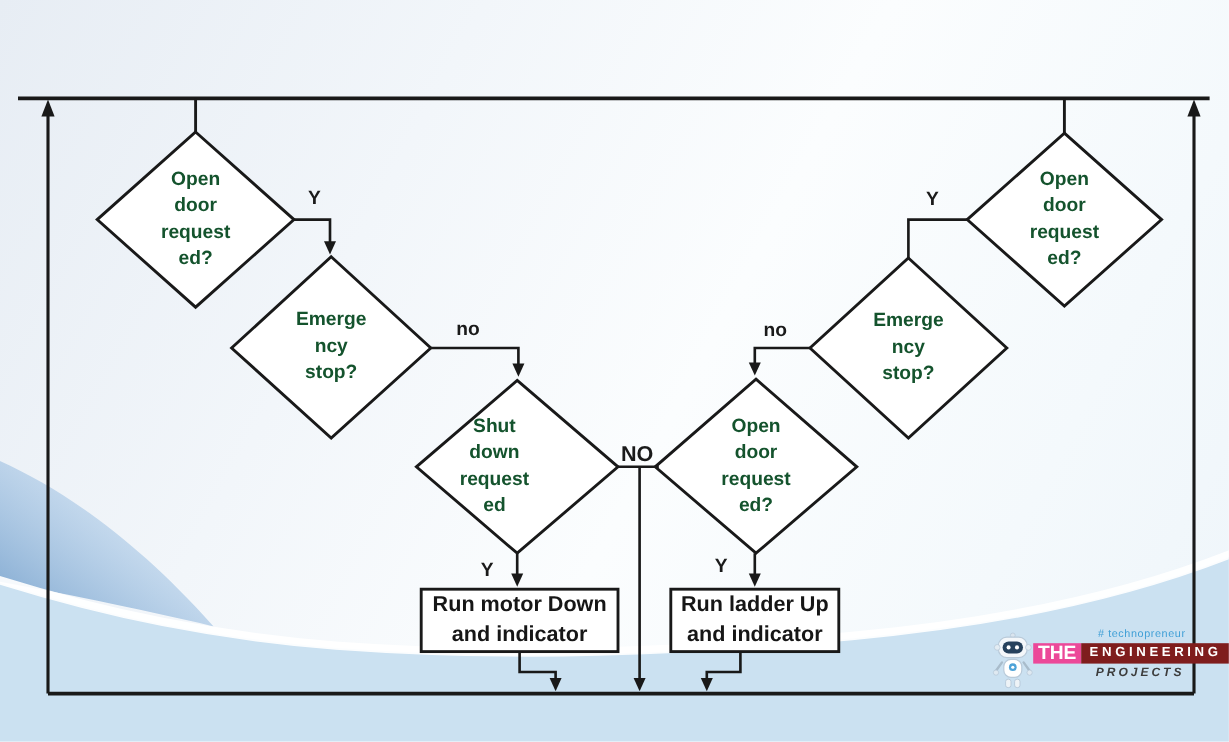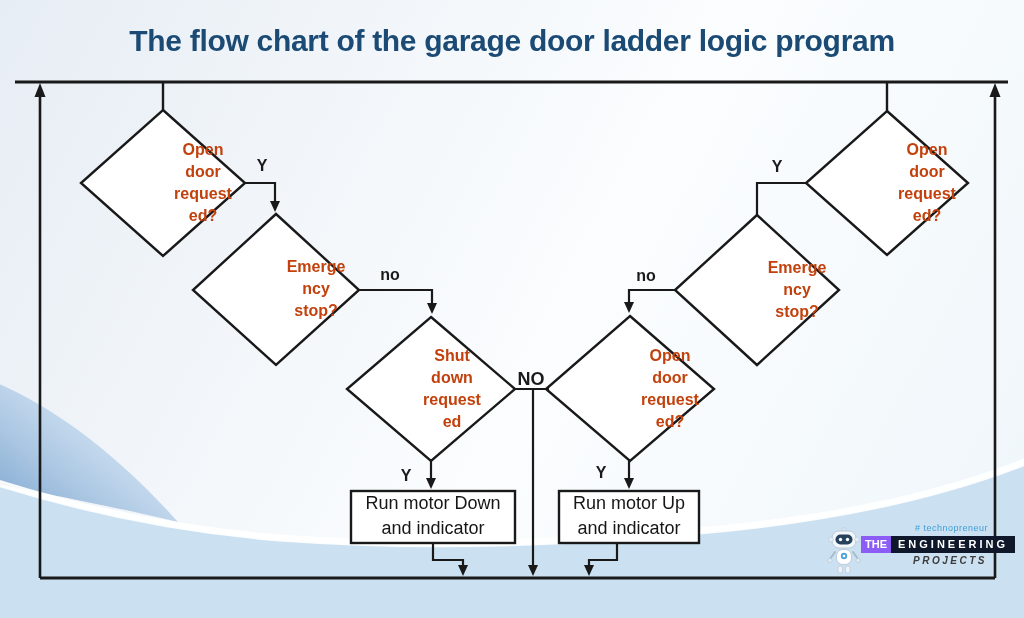--- a/index.html
+++ b/index.html
@@ -12,39 +12,39 @@
   #bg{z-index:0;}
   #chart{z-index:2;}
   #labels{z-index:3;pointer-events:none;}
   .title{
     position:absolute;left:0;top:24px;width:1024px;text-align:center;
     font-size:30px;font-weight:bold;letter-spacing:-.3px;color:#1b4a74;z-index:3;
   }
   .nlabel{
     position:absolute;transform:translate(-50%,-50%);
     text-align:center;white-space:pre-line;
-    font-weight:bold;font-size:16px;line-height:22px;color:#c2410c;margin-left:40px;
+    font-weight:bold;font-size:16px;line-height:22px;color:#14532d;
   }
   .blabel{
     position:absolute;transform:translate(-50%,-50%);
     text-align:center;white-space:pre-line;
-    font-weight:normal;font-size:18px;line-height:25px;color:#161616;
+    font-weight:bold;font-size:18px;line-height:25px;color:#161616;
   }
   .elabel{
     position:absolute;transform:translate(-50%,-50%);
     font-weight:600;font-size:16px;color:#1a1a1a;
   }
   .elabel.big{font-size:18px;font-weight:700;}
   
   .logo{position:absolute;left:826px;top:523px;width:168px;height:52px;z-index:4;text-align:center;}
   .logo .tagline{position:absolute;right:6px;top:0;font-size:9px;color:#3f9fd6;letter-spacing:.5px;}
   .logo .robot{position:absolute;left:0;top:3px;width:36px;height:50px;}
   .logo .lrow{position:absolute;left:35px;top:13px;display:flex;align-items:stretch;}
-  .logo .the{background:#8b5cf6;color:#fff;font-weight:bold;font-size:11px;line-height:17px;padding:0 4px;}
-  .logo .eng{background:#0f172a;color:#fff;font-weight:bold;font-size:11px;line-height:17px;padding:0 7px;letter-spacing:3px;margin-left:0;}
+  .logo .the{background:#ec4899;color:#fff;font-weight:bold;font-size:16px;line-height:17px;padding:0 4px;}
+  .logo .eng{background:#7f1d1d;color:#fff;font-weight:bold;font-size:11px;line-height:17px;padding:0 7px;letter-spacing:3px;margin-left:0;}
   .logo .projects{position:absolute;right:7px;top:32px;font-size:10px;font-weight:bold;color:#3c3c3c;letter-spacing:2.5px;font-style:italic;}
 </style>
 </head>
 <body>
 
 <svg id="bg" class="layer" viewBox="0 0 1024 618">
   <defs>
     <linearGradient id="gw" x1="0" y1="1" x2="1" y2="0">
       <stop offset="0" stop-color="#6f9cc9" stop-opacity="0.95"></stop>
       <stop offset="0.55" stop-color="#9dc0e2" stop-opacity="0.55"></stop>
@@ -99,21 +99,20 @@
     <polygon points="431,489 426,478 436,478"></polygon>
     <polygon points="533,576 528,565 538,565"></polygon>
     <polygon points="463,576 458,565 468,565"></polygon>
     <polygon points="589,576 584,565 594,565"></polygon>
     <polygon points="629,489 624,478 634,478"></polygon>
     <polygon points="629,313 624,302 634,302"></polygon>
   </g>
 </svg>
 
 <div id="labels" class="layer">
-  <div class="title">The flow chart of the garage door ladder logic program</div>
 
   <div class="nlabel" style="left:163px;top:183px;">Open
 door
 request
 ed?</div>
   <div class="nlabel" style="left:276px;top:289px;">Emerge
 ncy
 stop?</div>
   <div class="nlabel" style="left:412px;top:389px;">Shut
 down
@@ -125,21 +124,21 @@
 ed?</div>
   <div class="nlabel" style="left:757px;top:290px;">Emerge
 ncy
 stop?</div>
   <div class="nlabel" style="left:887px;top:183px;">Open
 door
 request
 ed?</div>
   <div class="blabel" style="left:433px;top:516px;">Run motor Down
 and indicator</div>
-  <div class="blabel" style="left:629px;top:516px;">Run motor Up
+  <div class="blabel" style="left:629px;top:516px;">Run ladder Up
 and indicator</div>
 
   <div class="elabel" style="left:262px;top:166px;">Y</div>
   <div class="elabel" style="left:390px;top:275px;">no</div>
   <div class="elabel" style="left:406px;top:476px;">Y</div>
   <div class="elabel big" style="left:531px;top:379px;">NO</div>
   <div class="elabel" style="left:601px;top:473px;">Y</div>
   <div class="elabel" style="left:646px;top:276px;">no</div>
   <div class="elabel" style="left:777px;top:167px;">Y</div>
 </div>

